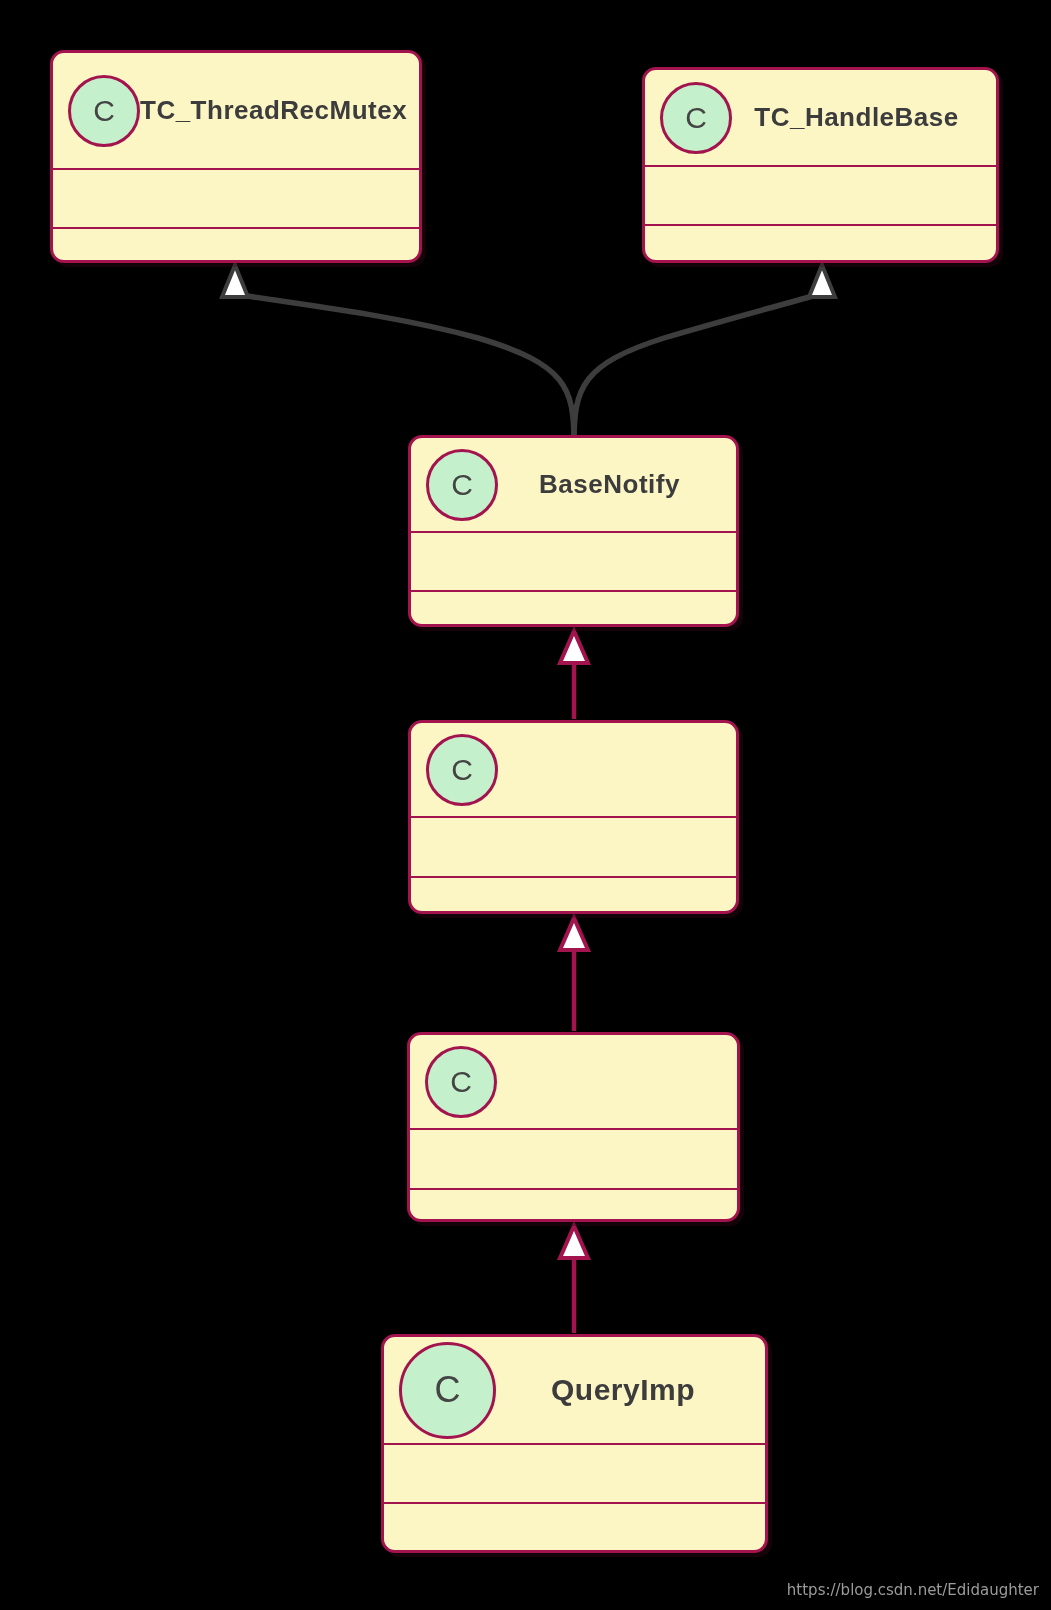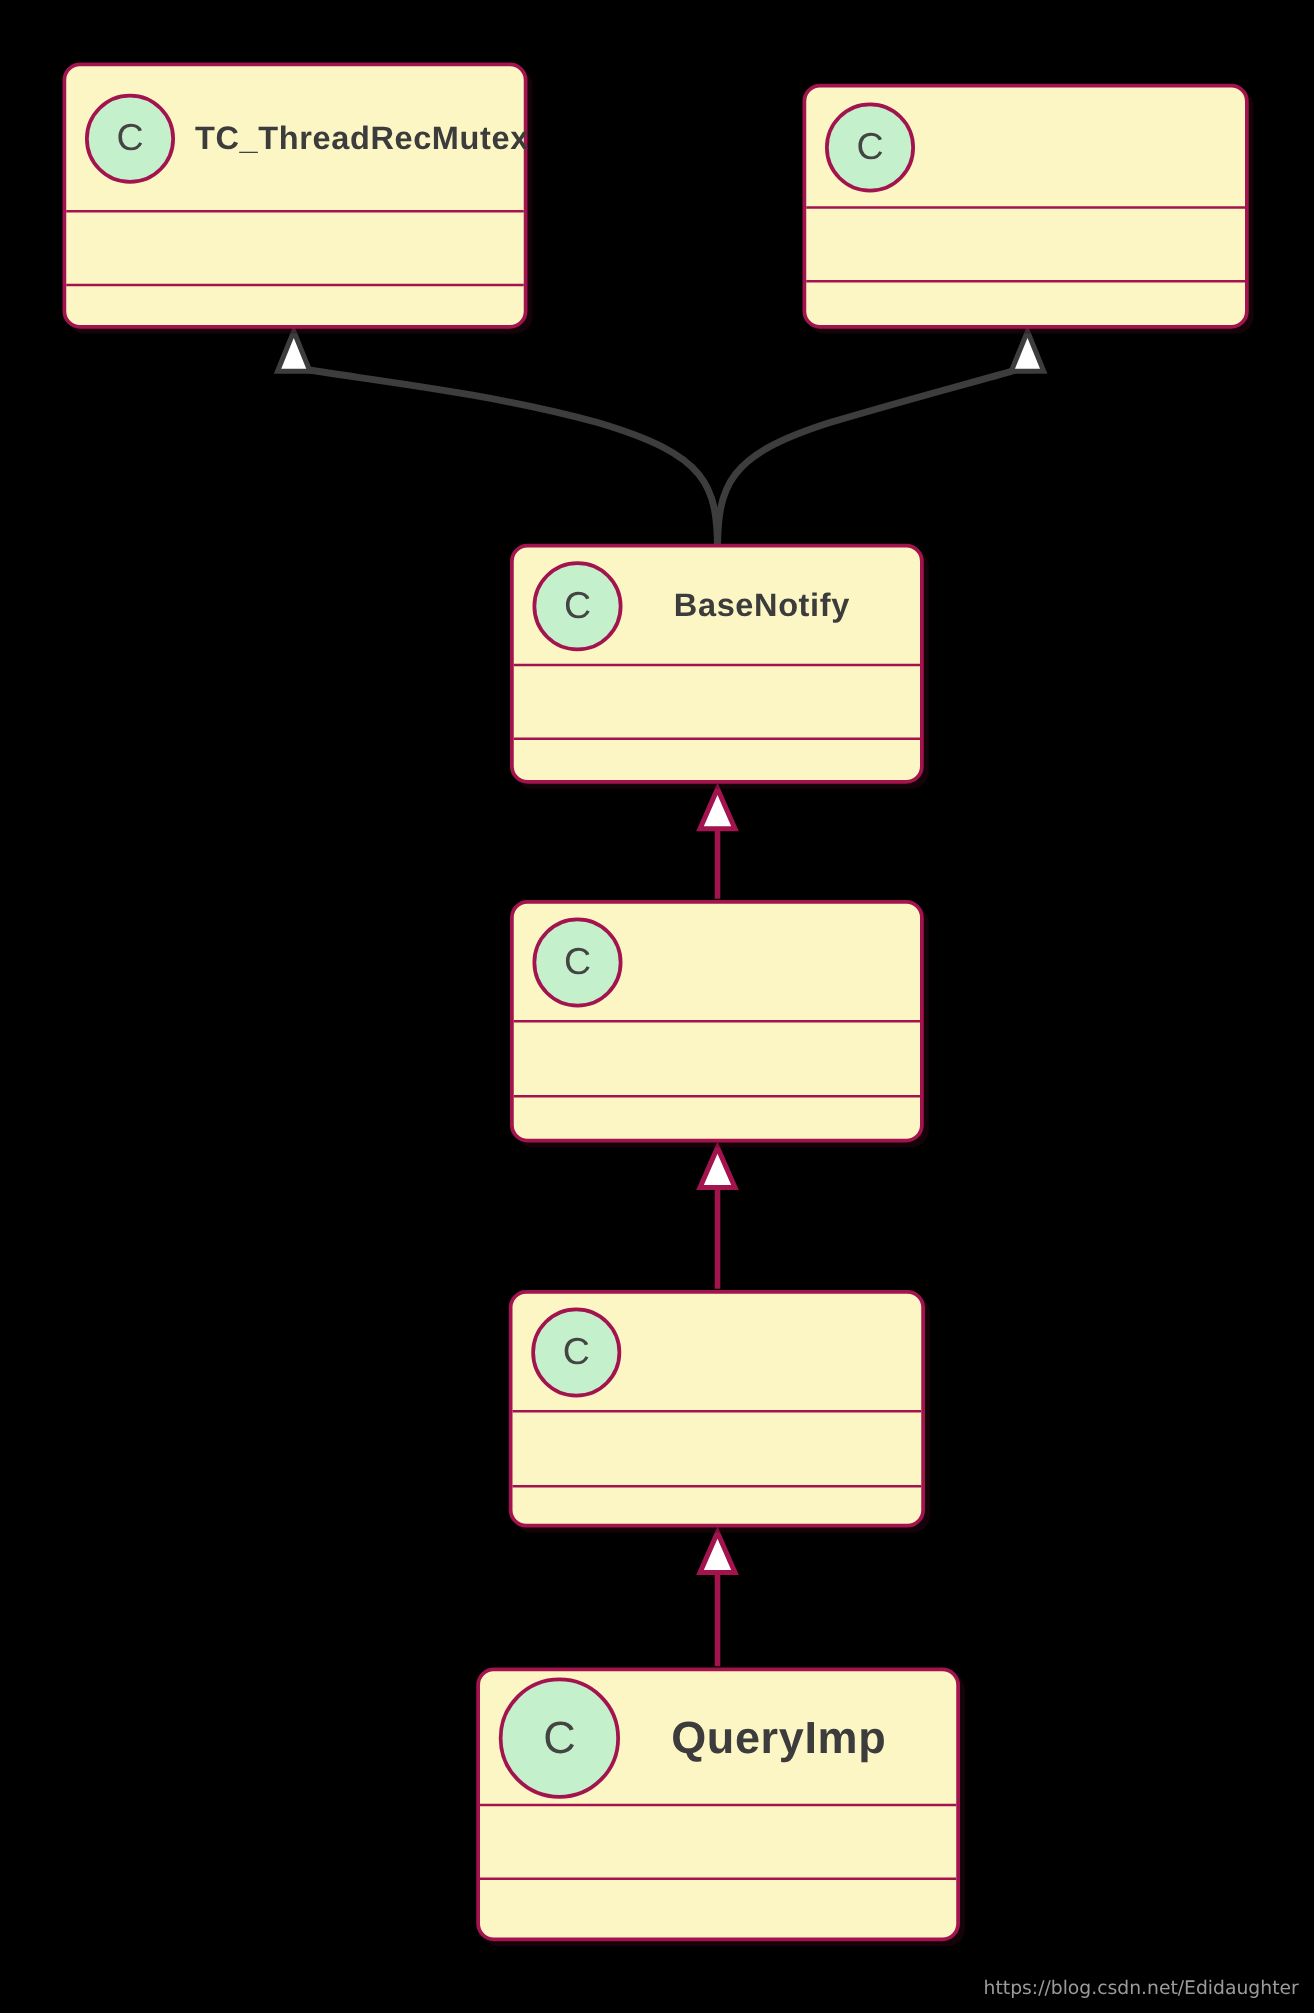--- a/index.html
+++ b/index.html
@@ -31,32 +31,32 @@
   .title{display:flex;align-items:center;padding:0 15px;}
   .fields,.methods{border-top:2px solid var(--crimson);}
   .circ{
     flex:0 0 auto;width:72px;height:72px;border-radius:50%;
     background:var(--mint);border:3px solid var(--crimson);
     display:flex;align-items:center;justify-content:center;box-sizing:border-box;
   }
   .letter{font-size:30px;font-weight:400;color:#444;line-height:1;}
   .cname{
     flex:1 1 auto;text-align:center;font-weight:bold;font-size:26px;
-    color:var(--txt);letter-spacing:.5px;padding:0 16px;
+    color:var(--txt);letter-spacing:.5px;padding:0 0;
   }
   
   .b1{left:50px;top:50px;width:372px;}   .b1 .title{height:115px;} .b1 .fields{height:59px;} .b1 .methods{height:33px;}
   .b2{left:642px;top:67px;width:357px;}  .b2 .title{height:95px;}  .b2 .fields{height:59px;} .b2 .methods{height:36px;}
   .b3{left:408px;top:435px;width:331px;} .b3 .title{height:93px;}  .b3 .fields{height:59px;} .b3 .methods{height:34px;}
   .b4{left:408px;top:720px;width:331px;} .b4 .title{height:93px;}  .b4 .fields{height:60px;} .b4 .methods{height:35px;}
   .b5{left:407px;top:1032px;width:333px;}.b5 .title{height:93px;}  .b5 .fields{height:60px;} .b5 .methods{height:31px;}
   .b6{left:381px;top:1334px;width:387px;}.b6 .title{height:106px;} .b6 .fields{height:59px;} .b6 .methods{height:48px;}
   .b6 .circ{width:97px;height:97px;}
   .b6 .letter{font-size:36px;}
-  .b6 .cname{font-size:36px;}
+  .b6 .cname{font-size:30px;}
   .watermark{
     position:absolute;right:12px;top:1581px;z-index:3;
     color:var(--wm);font-size:15px;font-family:"DejaVu Sans","Liberation Sans",sans-serif;margin-left:39px;
   }
 </style>
 </head>
 <body>
 
 <div class="canvas">
 
@@ -84,20 +84,21 @@
     </div>
     <div class="compartment fields"></div>
     <div class="compartment methods"></div>
   </div>
 
   <div class="uml-class b2">
     <div class="compartment title">
       <span class="circ">
         <span class="letter">C</span>
       </span>
+      <span class="cname">TC_HandleBase</span>
     </div>
     <div class="compartment fields"></div>
     <div class="compartment methods"></div>
   </div>
 
   <div class="uml-class b3">
     <div class="compartment title">
       <span class="circ">
         <span class="letter">C</span>
       </span>

